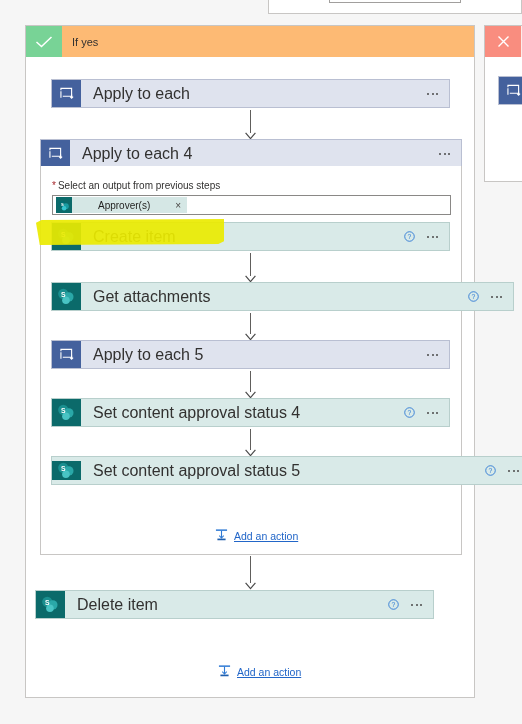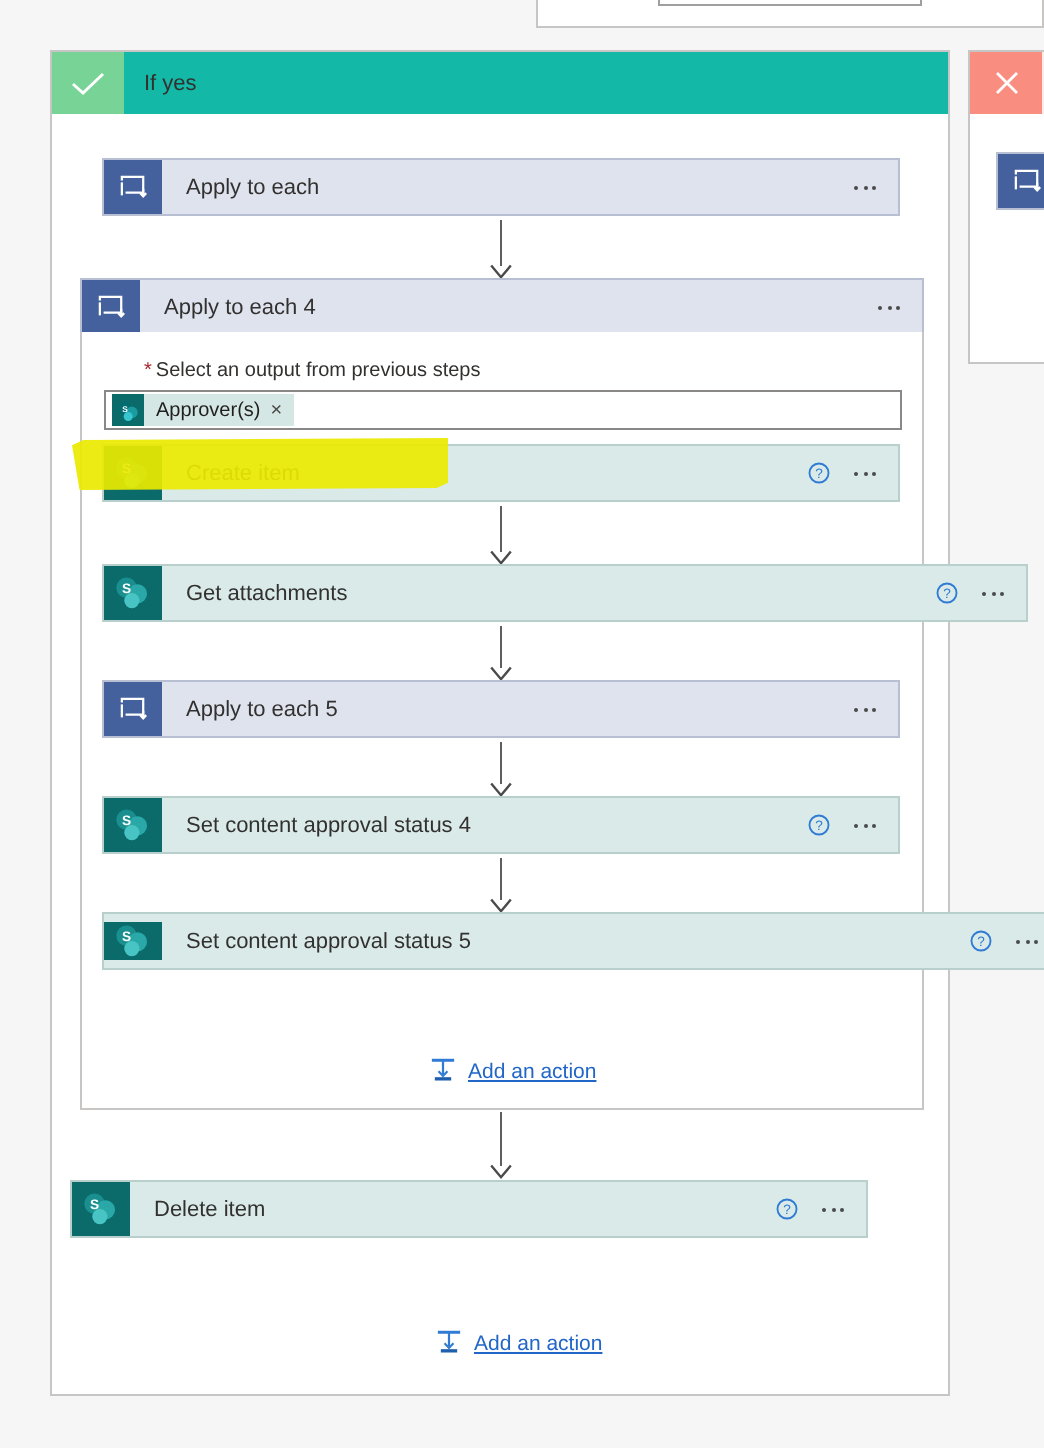--- a/index.html
+++ b/index.html
@@ -21,21 +21,21 @@
     border:1px solid #a19f9d;background:#ffffff;box-sizing:border-box;
   }
 
   
   #branch-yes{
     position:absolute;left:25px;top:25px;width:450px;height:673px;
     background:#ffffff;border:1px solid #c8c6c4;box-sizing:border-box;
   }
   #branch-yes-header{
     position:absolute;left:0;top:0;width:100%;height:31px;
-    background:#14b8a6;display:flex;align-items:center;
+    background:#fdba74;display:flex;align-items:center;
   }
   .branch-icon{
     width:36px;height:31px;display:flex;align-items:center;justify-content:center;flex:0 0 auto;
   }
   .branch-icon.yes{background:#78d396;}
   .branch-icon.no{background:#f98d7f;}
   .branch-title{
     margin-left:10px;font-size:11px;color:#323130;
   }
 
@@ -59,21 +59,21 @@
   }
   .row.loop{background:#dfe3ee;border-color:#b9bfd2;}
   .row.sp{background:#d9eae8;border-color:#b8cfcc;}
   .row-icon{
     width:29px;flex:0 0 29px;display:flex;align-items:center;justify-content:center;
   }
   .row-icon.loop{background:#44619d;}
   .row-icon.sp{background:#0b6a6a;}
   .row-label{
     flex:1 1 auto;display:flex;align-items:center;
-    padding-left:12px;font-size:11px;color:#323130;white-space:nowrap;overflow:hidden;
+    padding-left:12px;font-size:16px;color:#323130;white-space:nowrap;overflow:hidden;
   }
   .row-actions{
     flex:0 0 auto;display:flex;align-items:center;gap:12px;padding-right:11px;
   }
   .help-icon{width:11px;height:11px;display:block;}
   .ellipsis{
     display:flex;align-items:center;gap:2.5px;height:11px;
   }
   .ellipsis i{width:2px;height:2px;background:#4a4a4a;border-radius:50%;display:block;}
 
@@ -83,31 +83,31 @@
     position:absolute;left:5px;top:0;width:1px;background:#605e5c;
   }
   .connector svg{position:absolute;left:0;bottom:0;}
 
   
   #loop4-body{
     position:absolute;left:40px;top:166px;width:422px;height:389px;
     background:#ffffff;border:1px solid #c8c6c4;border-top:none;box-sizing:border-box;
   }
   #loop4-field-label{
-    position:absolute;left:11px;top:14px;font-size:10px;color:#323130;margin-left:20px;
+    position:absolute;left:11px;top:14px;font-size:10px;color:#323130;
   }
   #loop4-field-label .req{color:#a4262c;margin-right:2px;}
   #loop4-input{
     position:absolute;left:11px;top:29px;width:399px;height:20px;
     border:1px solid #8a8886;background:#ffffff;box-sizing:border-box;
     display:flex;align-items:center;padding-left:3px;
   }
   .token{
     display:inline-flex;align-items:center;height:16px;
-    background:#d5e7e5;font-size:10px;color:#201f1e;
+    background:#d5e7e5;font-size:10px;color:#201f1e;gap:20px;
   }
   .token-icon{
     width:16px;height:16px;background:#0b6a6a;display:flex;align-items:center;justify-content:center;flex:0 0 auto;
   }
   .token-text{padding:0 5px 0 6px;}
   .token-x{padding-right:6px;font-size:10px;color:#484644;cursor:pointer;}
 
   
   .add-action{
     position:absolute;display:flex;align-items:center;gap:6px;

